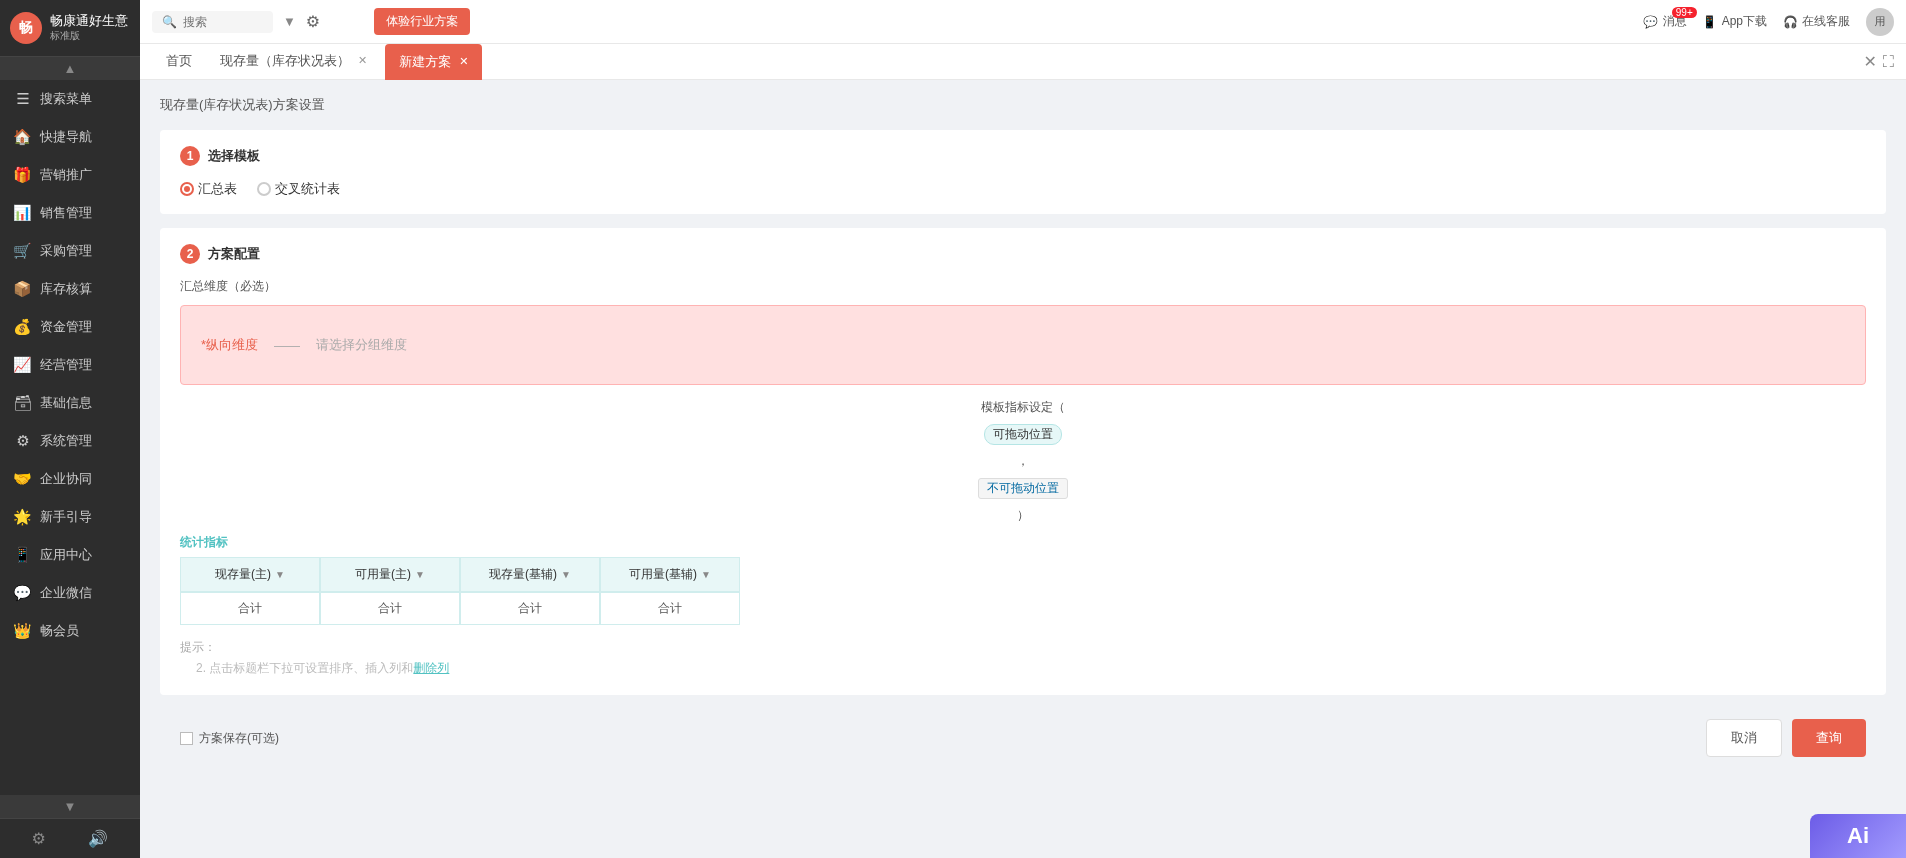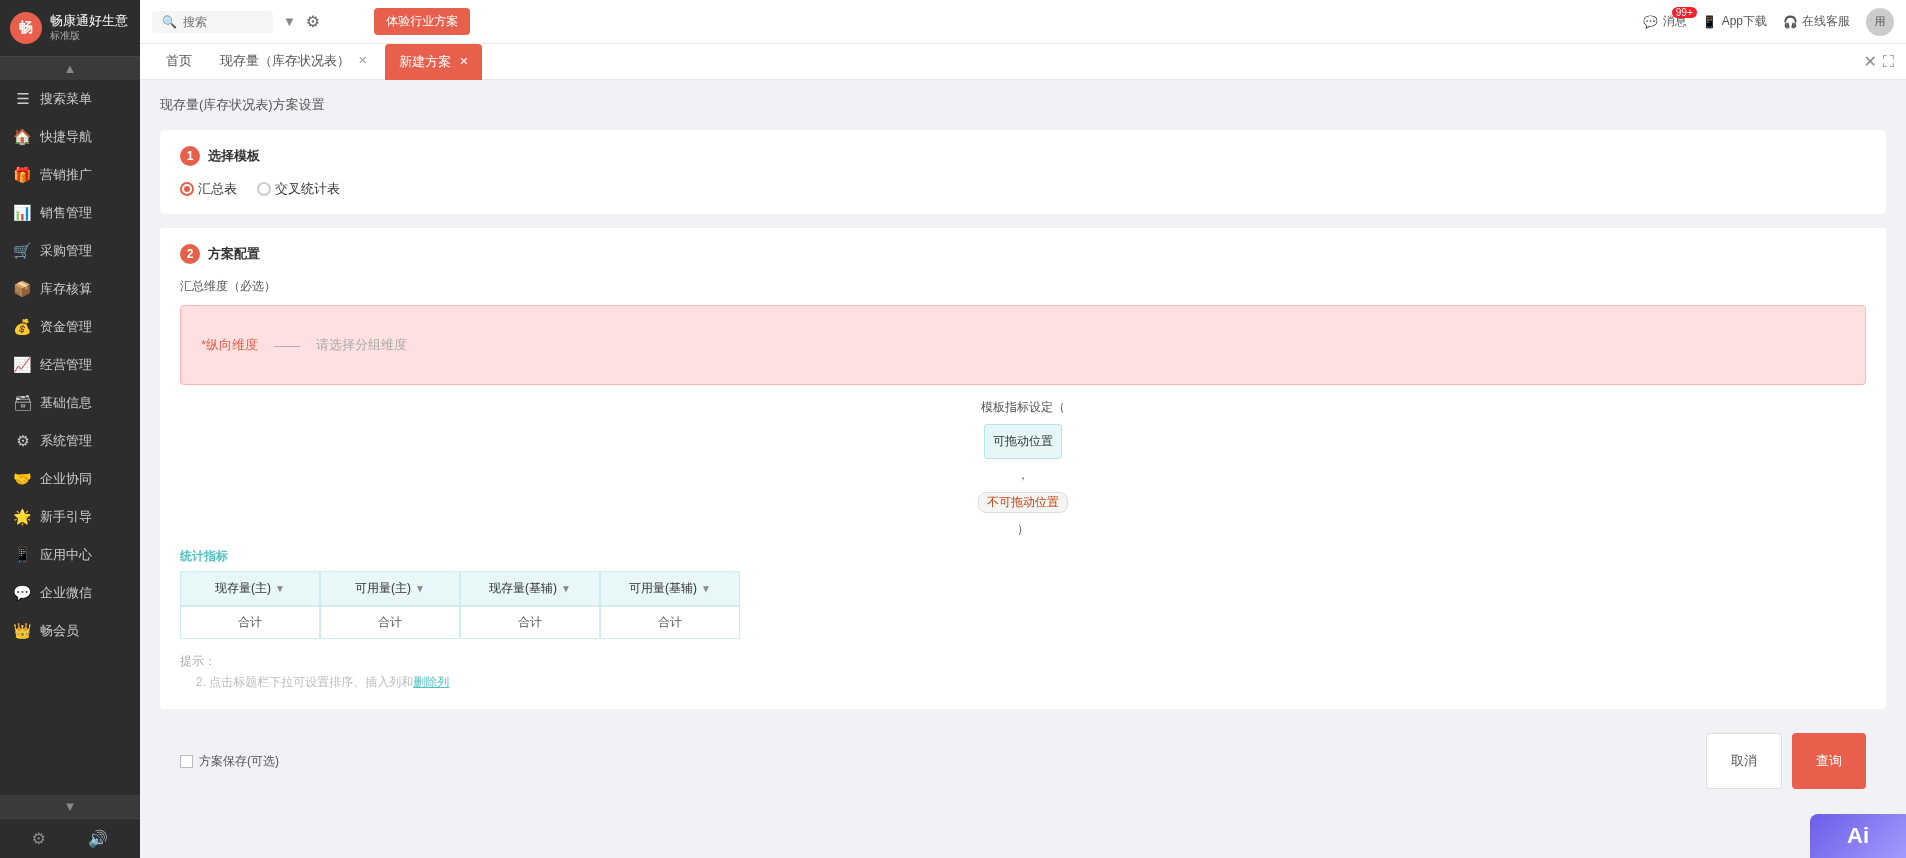--- a/index.html
+++ b/index.html
@@ -164,26 +164,26 @@
     }
     .dimension-inner {
       display: flex; align-items: center; gap: 16px; color: #e8604c; font-size: 13px;
     }
     .dim-required { color: #e8604c; }
     .dim-dash { color: #aaa; }
     .dim-placeholder { color: #aaa; }
 
     .indicator-settings { font-size: 12px; color: #555; margin-bottom: 10px; display: flex; align-items: center; gap: 8px; flex-direction: column; }
     .indicator-chip {
-      background: #e6f7f7; border: 1px solid #b5e5e5; border-radius: 3px;
-      padding: 8px 8px; font-size: 12px; color: #333;
+      background: #e6f7f7; border: 1px solid #b5e5e5; border-radius: 10px;
+      padding: 1px 8px; font-size: 12px; color: #333;
     }
     .indicator-chip-gray {
-      background: #f5f5f5; border: 1px solid #ddd; border-radius: 8px;
-      padding: 1px 8px; font-size: 12px; color: #c2410c;
+      background: #f5f5f5; border: 1px solid #ddd; border-radius: 3px;
+      padding: 1px 8px; font-size: 12px; color: #0369a1;
     }
 
     .stats-label { color: #52c2c2; font-size: 12px; font-weight: bold; margin-bottom: 6px; }
     .stats-table-wrap { display: inline-block; }
     .stats-head-row { display: flex; }
     .stats-head-cell {
       background: #e8f7f7; border: 1px solid #d0eded; padding: 8px 0;
       font-size: 12px; color: #333; font-weight: normal;
       width: 140px; text-align: center; display: flex; align-items: center; justify-content: center; gap: 4px;
     }
@@ -205,21 +205,21 @@
       background: #f0f2f5; padding: 10px 20px 16px; display: flex; align-items: center;
     }
     .save-check { display: flex; align-items: center; gap: 6px; font-size: 12px; color: #555; cursor: pointer; }
     .save-checkbox { width: 13px; height: 13px; border: 1px solid #bbb; background: #fff; }
 
     .footer-btns {
       margin-left: auto; display: flex; gap: 10px;
     }
     .btn-cancel {
       background: #fff; border: 1px solid #ddd; border-radius: 4px;
-      padding: 18px 24px; font-size: 13px; color: #555; cursor: pointer;
+      padding: 9px 24px; font-size: 13px; color: #555; cursor: pointer;
     }
     .btn-query {
       background: #e8604c; border: none; border-radius: 4px;
       padding: 6px 24px; font-size: 13px; color: #fff; cursor: pointer;
     }
 
     
     .ai-badge {
       position: fixed; bottom: 0; right: 0;
       background: linear-gradient(135deg, #6c5ce7, #a29bfe);

